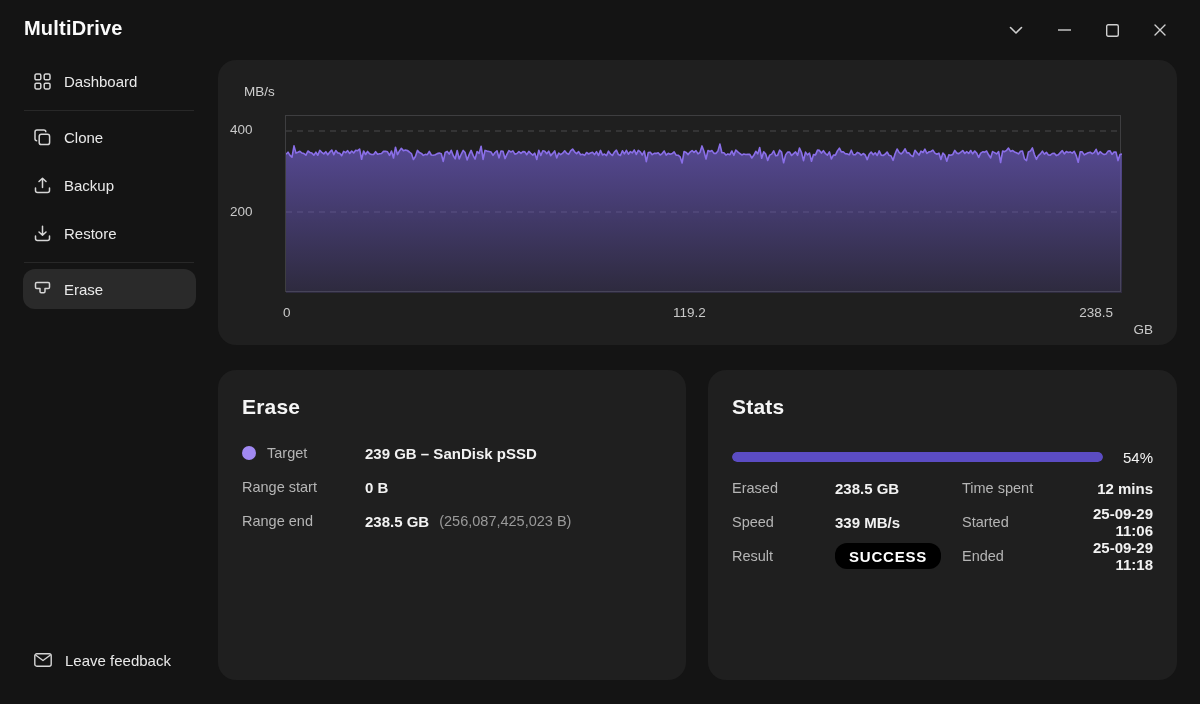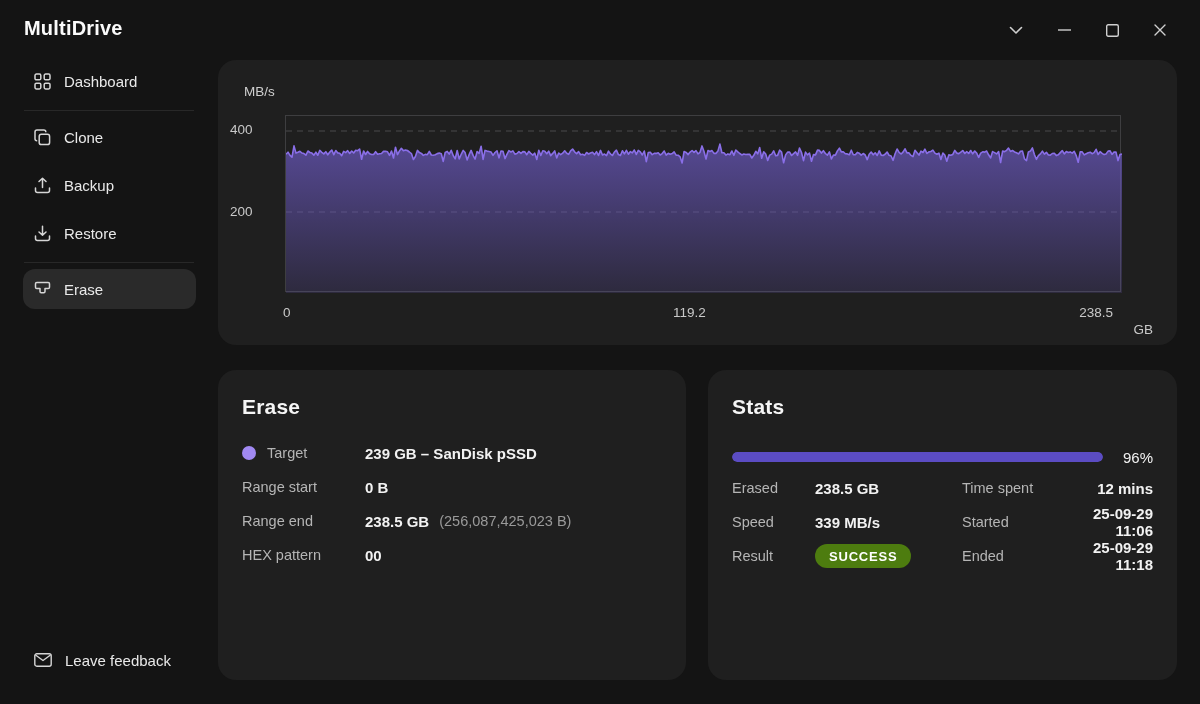--- a/index.html
+++ b/index.html
@@ -71,29 +71,29 @@
   .info-value { font-size:15px; font-weight:700; color:#f2f2f2; }
   .info-extra { font-size:14.5px; font-weight:400; color:#9a9a9a; margin-left:10px; }
   
   .progress-row { margin-top:30px; display:flex; align-items:center; height:16px; }
   .progress-track { flex:1; height:10px; border-radius:6px; background:#2c2c2c; overflow:hidden; }
   .progress-fill { height:100%; border-radius:6px; background:#5b4cc3; }
   .progress-label { width:50px; text-align:right; font-size:15px; color:#f2f2f2; }
   .stats-grid { margin-top:6px; display:flex; }
   .stats-col-left { width:230px; flex:0 0 auto; }
   .stats-col-right { flex:1; }
-  .stat-row { display:flex; align-items:center; height:34px; }
+  .stat-row { display:flex; align-items:center; height:34px;gap:20px; }
   .stat-label { font-size:14.5px; color:#b5b5b5; flex:0 0 auto; }
   .stats-col-left .stat-label { width:83px; }
   .stats-col-right .stat-label { width:90px; }
   .stat-value { font-size:15px; font-weight:700; color:#f2f2f2; }
   .stats-col-right .stat-value { flex:1; text-align:right; }
   .badge {
-    display:inline-block; background:#4d7c0f; color:#fff;
-    font-size:13px; font-weight:700; letter-spacing:.8px;
+    display:inline-block; background:#000000; color:#fff;
+    font-size:15px; font-weight:700; letter-spacing:.8px;
     padding:6px 14px 5px; border-radius:12px; line-height:1;
   }
 </style>
 </head>
 <body>
 
 <header class="titlebar">
   <h1 class="app-title">MultiDrive</h1>
   <div class="win-controls">
     <button class="win-btn">
@@ -235,34 +235,30 @@
     </div>
     <div class="info-row">
       <span class="info-label">Range start</span>
       <span class="info-value">0 B</span>
     </div>
     <div class="info-row">
       <span class="info-label">Range end</span>
       <span class="info-value">238.5 GB</span>
       <span class="info-extra">(256,087,425,023 B)</span>
     </div>
-    <div class="info-row">
-      <span class="info-label">HEX pattern</span>
-      <span class="info-value">00</span>
-    </div>
   </div>
 </section>
 
 <section class="card stats-card">
   <h2 class="card-title">Stats</h2>
   <div class="progress-row">
     <div class="progress-track">
       <div class="progress-fill" id="progress-fill" style="width: 100%;"></div>
     </div>
-    <span class="progress-label">96%</span>
+    <span class="progress-label">54%</span>
   </div>
   <div class="stats-grid">
     <div class="stats-col-left">
       <div class="stat-row">
         <span class="stat-label">Erased</span>
         <span class="stat-value">238.5 GB</span>
       </div>
       <div class="stat-row">
         <span class="stat-label">Speed</span>
         <span class="stat-value">339 MB/s</span>

